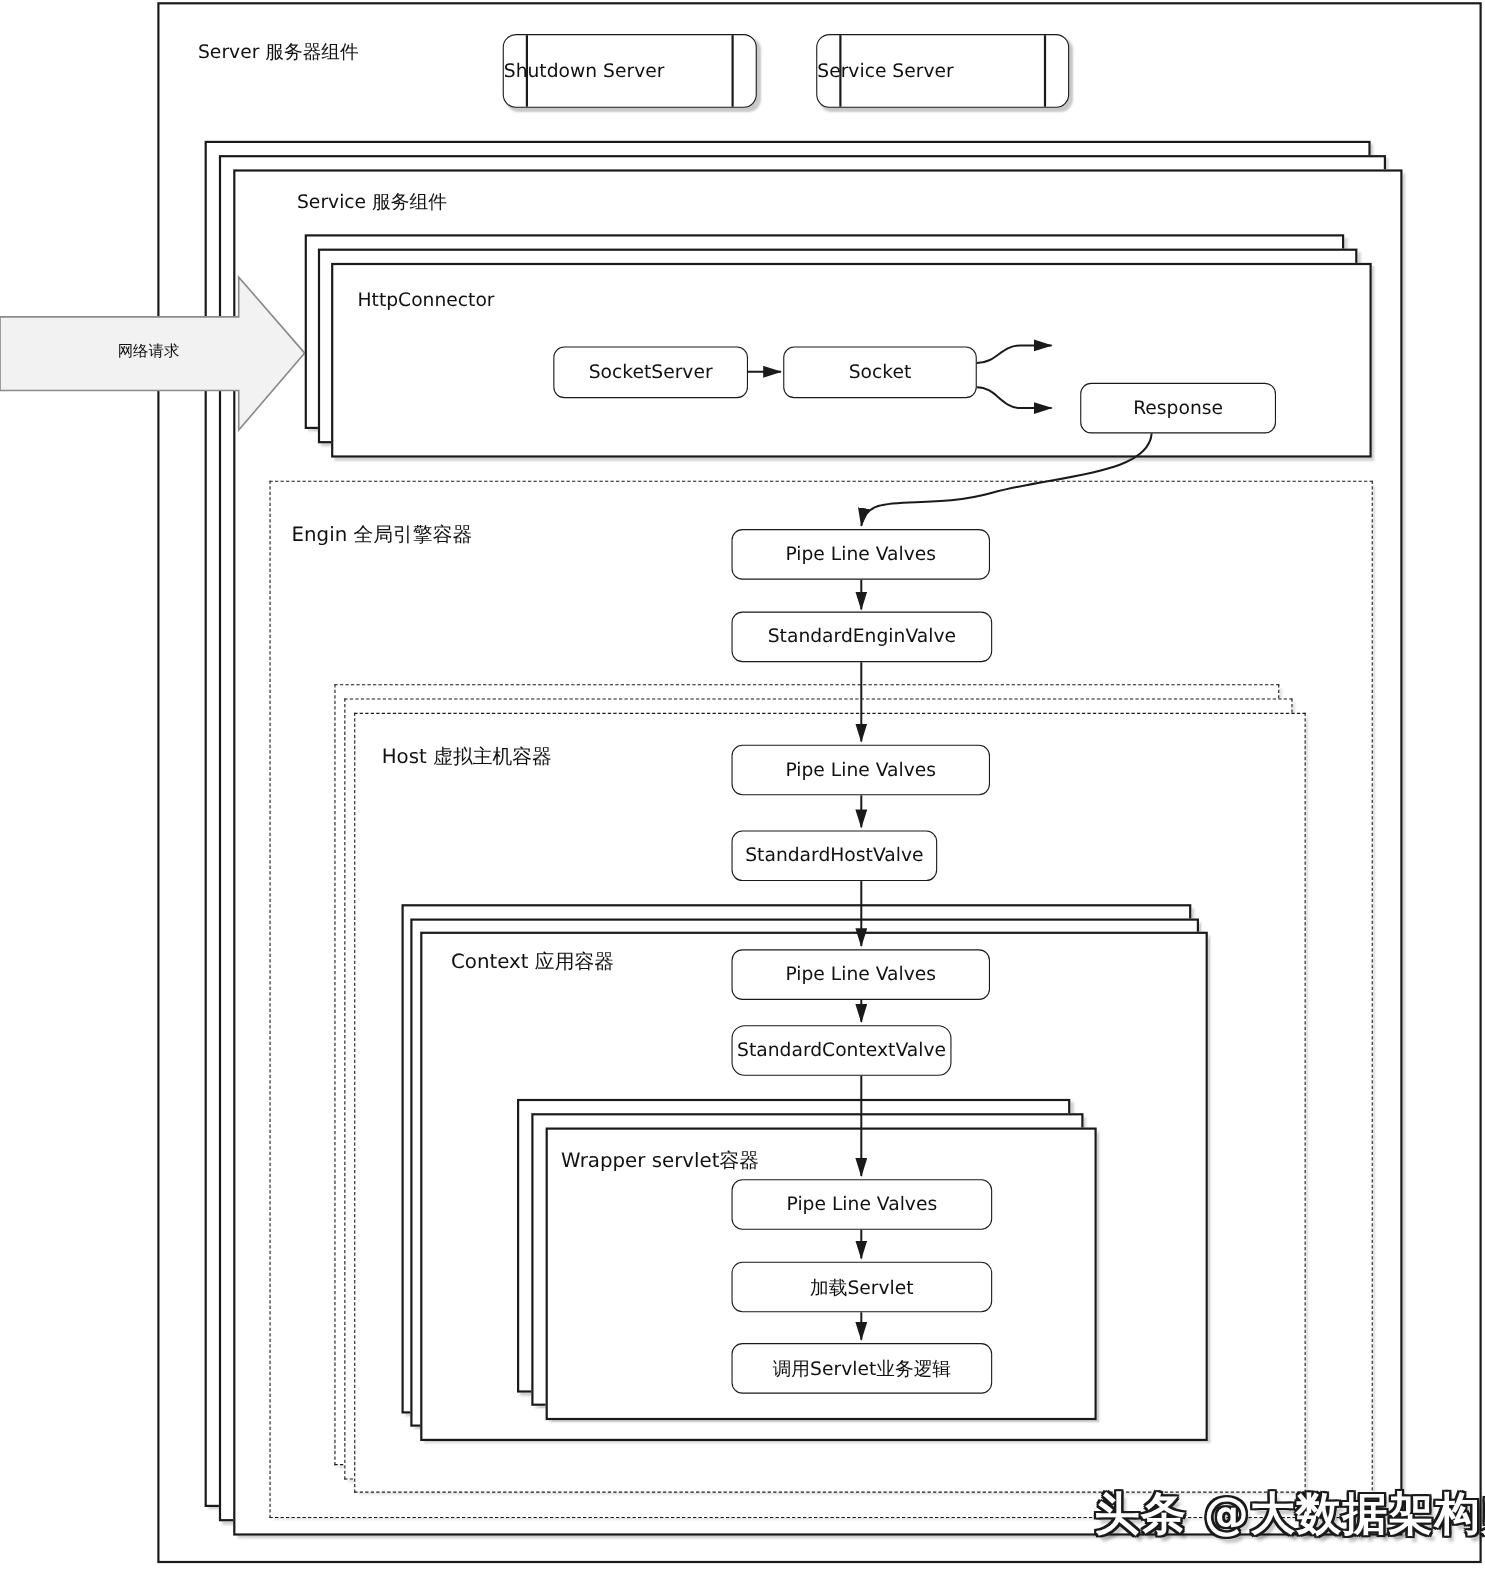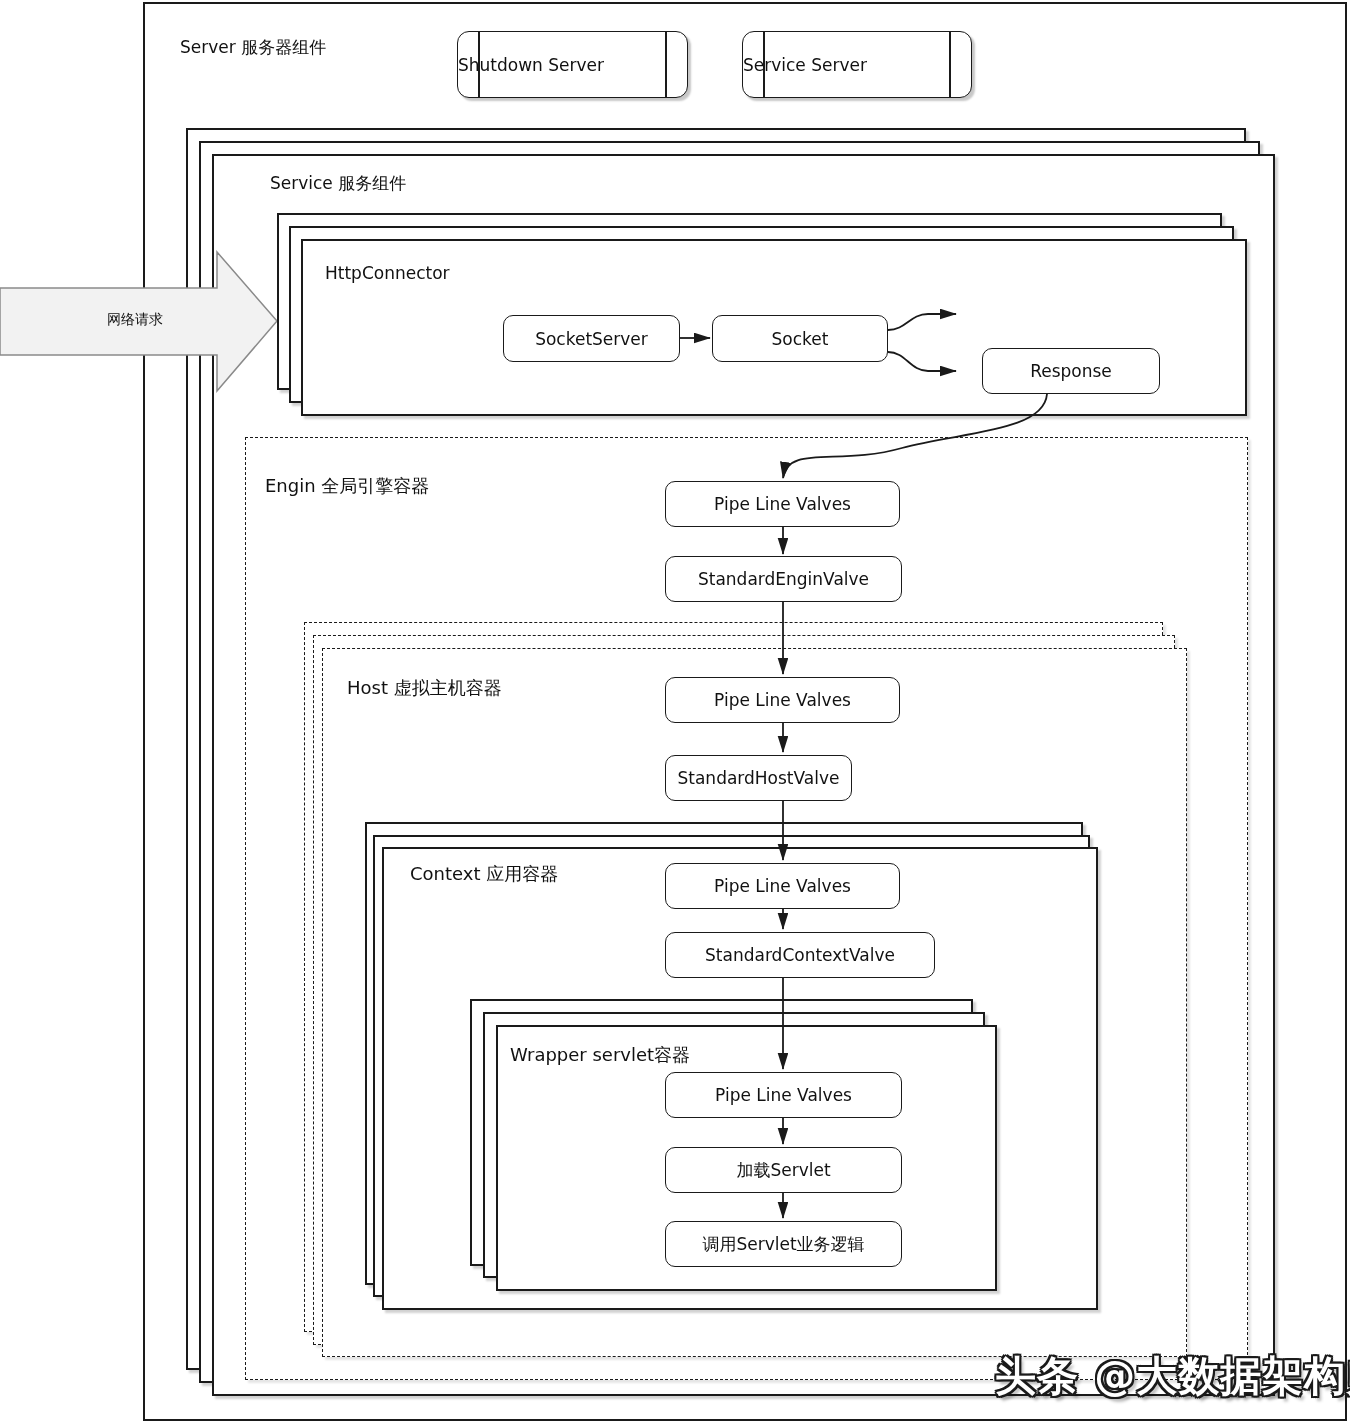--- a/index.html
+++ b/index.html
@@ -93,21 +93,21 @@
   </div>
 
   <div class="stack" style="left:365px;top:822px;width:718px;height:463px;"></div>
   <div class="stack" style="left:373px;top:835px;width:717px;height:462px;"></div>
   <div class="stack" style="left:382px;top:847px;width:716px;height:463px;"></div>
   <div class="lbl" style="left:410px;top:862px;font-size:18px;">Context 应用容器</div>
 
   <div class="node" style="left:665px;top:863px;width:235px;height:46px;">
     <span>Pipe Line Valves</span>
   </div>
-  <div class="node" style="left:665px;top:932px;width:270px;height:46px;">
+  <div class="node" style="left:665px;top:932px;width:200px;height:46px;border-radius:12px;">
     <span>StandardContextValve</span>
   </div>
 
   <div class="stack" style="left:470px;top:999px;width:503px;height:267px;"></div>
   <div class="stack" style="left:483px;top:1012px;width:502px;height:266px;"></div>
   <div class="stack" style="left:496px;top:1025px;width:501px;height:266px;"></div>
   <div class="lbl" style="left:510px;top:1043px;font-size:18px;">Wrapper servlet容器</div>
 
   <div class="node" style="left:665px;top:1072px;width:237px;height:46px;">
     <span>Pipe Line Valves</span>

